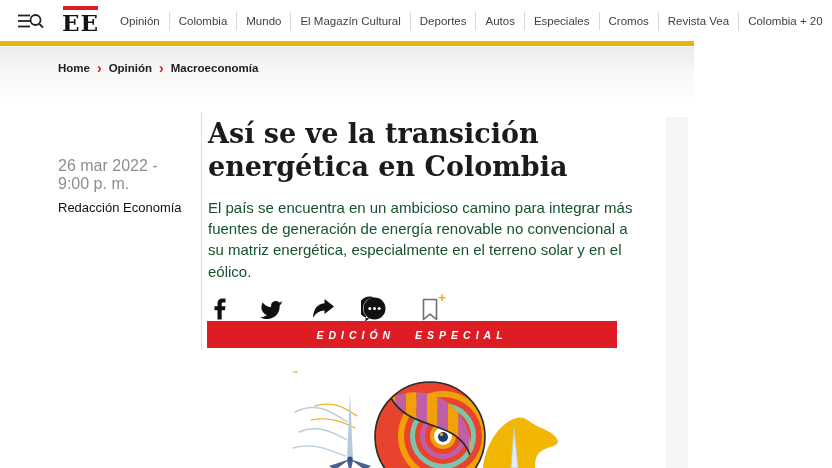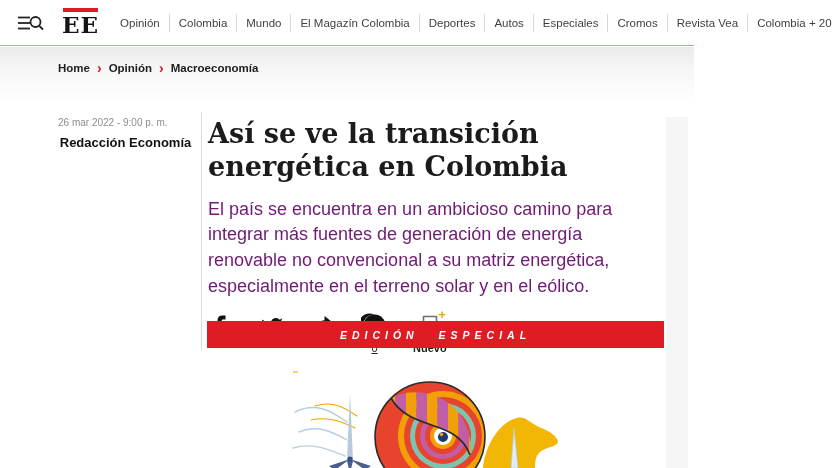--- a/index.html
+++ b/index.html
@@ -2,59 +2,59 @@
 <html><head>
 <meta charset="utf-8">
 <style>
   * { margin:0; padding:0; box-sizing:border-box; }
   html,body { background:#fff; }
   body { font-family:"Liberation Sans", sans-serif; }
   #screen { position:relative; width:832px; height:468px; background:#fff; overflow:hidden; }
 
   
   .topnav { position:absolute; left:0; top:0; width:694px; height:46px; background:#fff;
-            border-bottom:1px solid #eab308; display:flex; align-items:center; padding-left:18px; }
+            border-bottom:5px solid #eab308; display:flex; align-items:center; padding-left:18px; }
   .menu-search { width:27px; height:20px; cursor:pointer; margin-right:17px; flex:none; }
   .logo { display:flex; flex-direction:column; align-items:center; margin-right:12px; cursor:pointer; flex:none; }
   .logo-bar { width:35px; height:4px; background:#dd1c23; margin-bottom:1px; }
   .logo-ee { font-family:"DejaVu Serif", serif; font-weight:700; font-size:23px; line-height:24px;
              color:#141414; letter-spacing:1px; }
   .nav-items { display:flex; align-items:flex-start; white-space:nowrap; }
   .nav-item { font-size:11.5px; color:#3f3f3f; padding:3px 9px; cursor:pointer; border-left:1px solid #d8d8d8; }
   .nav-item:first-child { border-left:none; }
 
   
   .crumb-band { position:absolute; left:0; top:47px; width:694px; height:56px;
                 background:linear-gradient(180deg,#ebebeb 0%,#f7f7f7 45%,#ffffff 100%); }
   .crumbs { position:absolute; left:58px; top:15px; display:flex; align-items:center; gap:7px; }
   .crumb { font-size:11.5px; font-weight:700; color:#1d1d1d; cursor:pointer; }
   .crumb-sep { color:#dd1c23; font-size:14px; font-weight:700; line-height:10px; }
 
   
   .meta { position:absolute; left:58px; top:117px; width:135px; }
-  .meta-date { font-size:10px; color:#8e8e8e; margin-bottom:7px; }
-  .meta-author { font-size:13px; font-weight:700; color:#111; cursor:pointer;text-align:center; }
+  .meta-date { font-size:16px; color:#8e8e8e; margin-bottom:7px;margin-top:40px; }
+  .meta-author { font-size:13px; font-weight:400; color:#111; cursor:pointer; }
   .v-divider { position:absolute; left:201px; top:112px; width:1px; height:238px; background:#dcdcdc; }
 
   .main-col { position:absolute; left:208px; top:106px; width:460px; }
   .headline { font-family:"DejaVu Serif", serif; font-weight:700; font-size:27px; line-height:1.22;
               color:#1b1b1b; width:460px;margin-top:12px; }
-  .lede { margin-top:13px; font-size:18px; line-height:1.42; color:#701a75; width:436px; }
+  .lede { margin-top:13px; font-size:15px; line-height:1.42; color:#14532d; width:436px; }
 
   
   .share-row { display:flex; align-items:flex-start; gap:25px; margin-top:14px; height:46px; }
   .share-btn { cursor:pointer; display:flex; flex-direction:column; align-items:center; }
   .share-btn svg { display:block; }
   .cmt-count { font-size:11px; color:#222; text-decoration:underline; margin-top:2px; }
   .bm-wrap { position:relative; }
   .bm-plus { position:absolute; right:-5px; top:-6px; color:#f0a500; font-size:13px; font-weight:700; }
   .bm-label { font-size:11px; font-weight:700; color:#222; margin-top:2px;text-align:right; }
 
   
-  .banner { position:absolute; left:207px; top:321px; width:457px; height:27px; background:#dd1c23;
+  .banner { position:absolute; left:207px; top:321px; width:410px; height:27px; background:#dd1c23;
             display:flex; align-items:center; justify-content:center; cursor:pointer; }
   .banner span { color:#fff; font-size:10.5px; font-weight:700; font-style:italic;
                  letter-spacing:5px; word-spacing:12px; }
 
   
   .illus { position:absolute; left:285px; top:360px; width:340px; height:108px; }
 
   
   .scrollbar { position:absolute; left:666px; top:117px; width:22px; height:351px; background:#f5f5f5; cursor:pointer; }
 </style>
@@ -74,21 +74,21 @@
       </g>
     </svg>
     <div class="logo">
       <div class="logo-bar"></div>
       <div class="logo-ee">EE</div>
     </div>
     <nav class="nav-items">
       <span class="nav-item">Opinión</span>
       <span class="nav-item">Colombia</span>
       <span class="nav-item">Mundo</span>
-      <span class="nav-item">El Magazín Colombia</span>
+      <span class="nav-item">El Magazín Cultural</span>
       <span class="nav-item">Deportes</span>
       <span class="nav-item">Autos</span>
       <span class="nav-item">Especiales</span>
       <span class="nav-item">Cromos</span>
       <span class="nav-item">Revista Vea</span>
       <span class="nav-item">Colombia + 20</span>
     </nav>
   </header>
 
   <div class="crumb-band">

